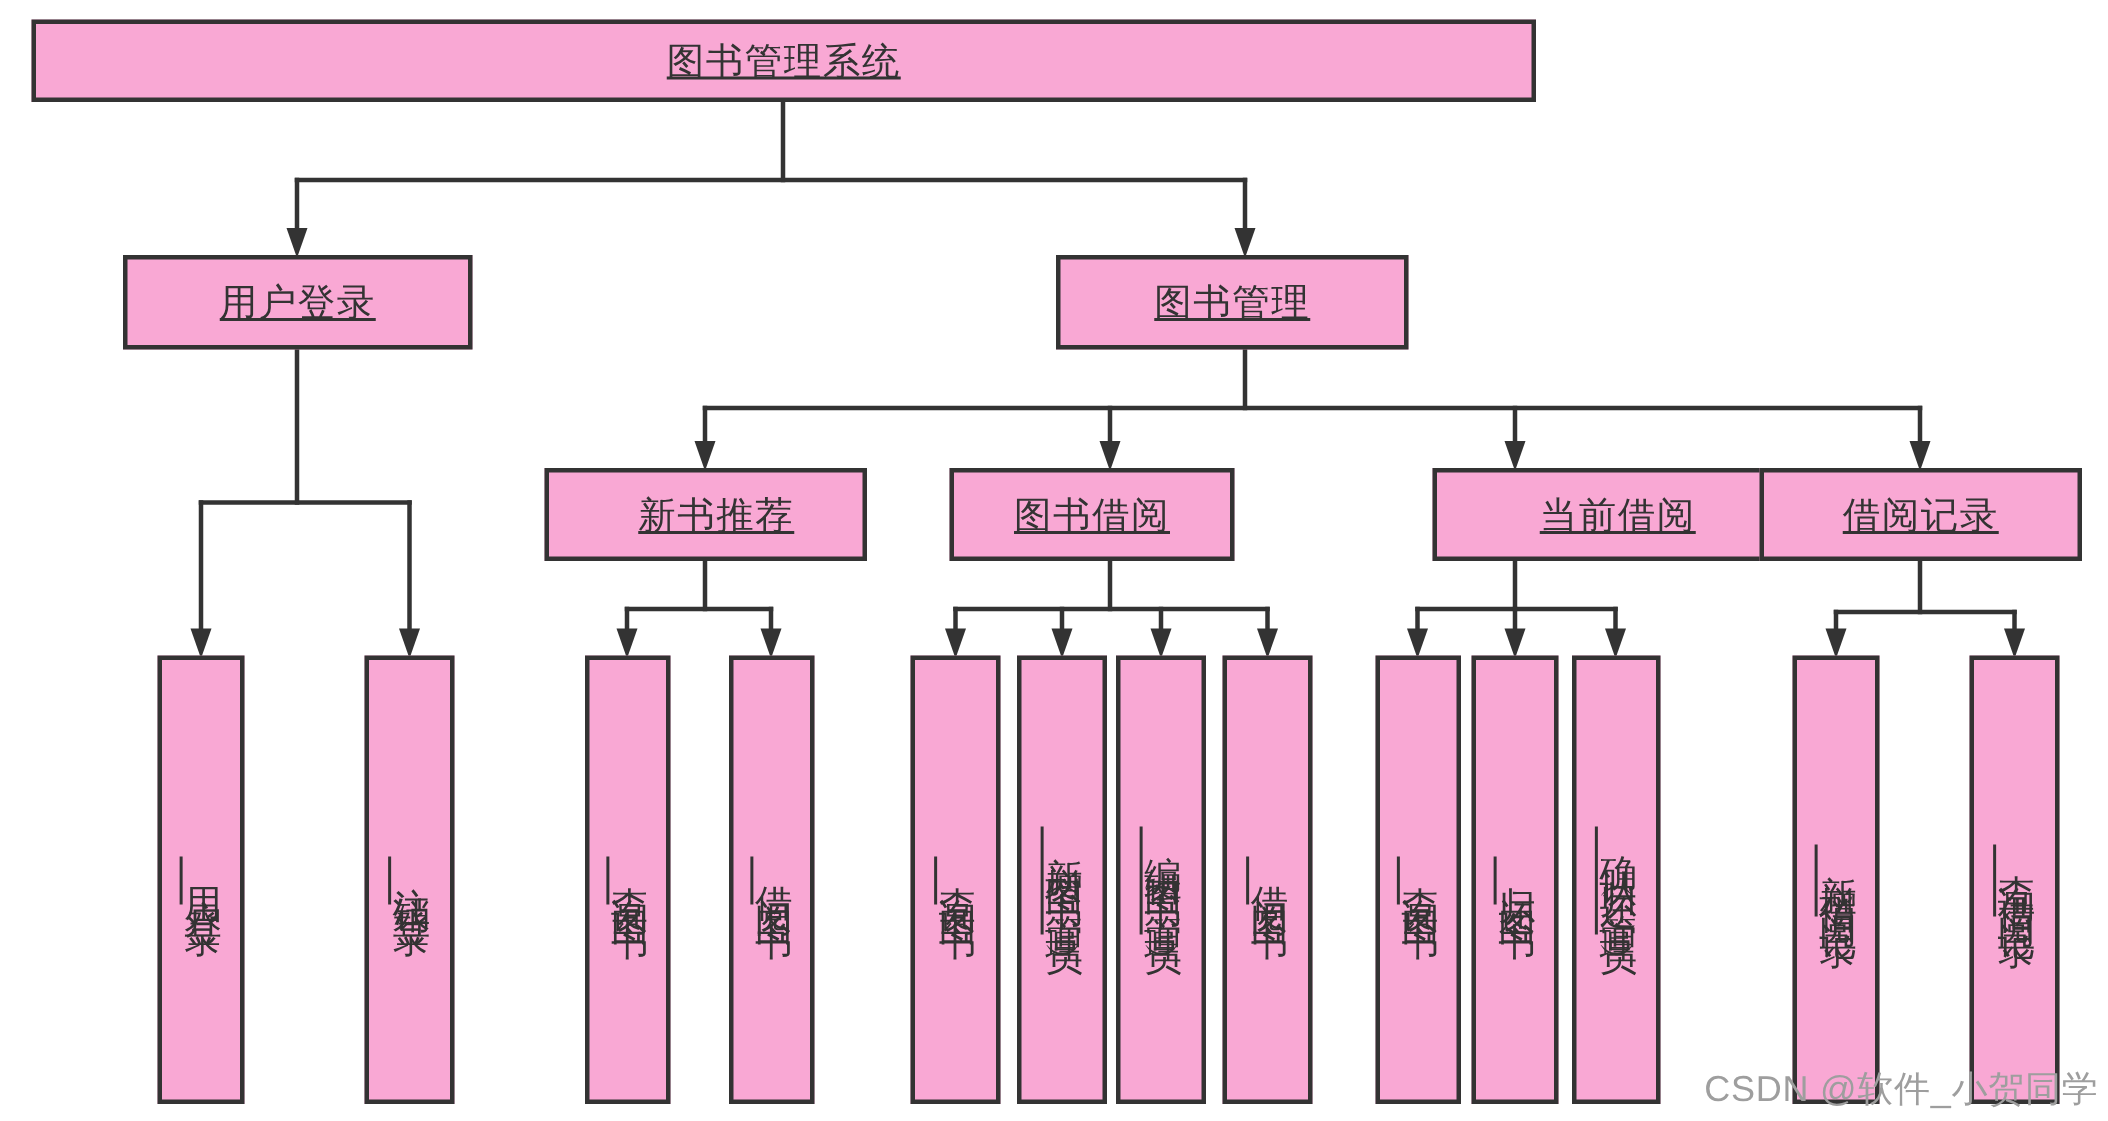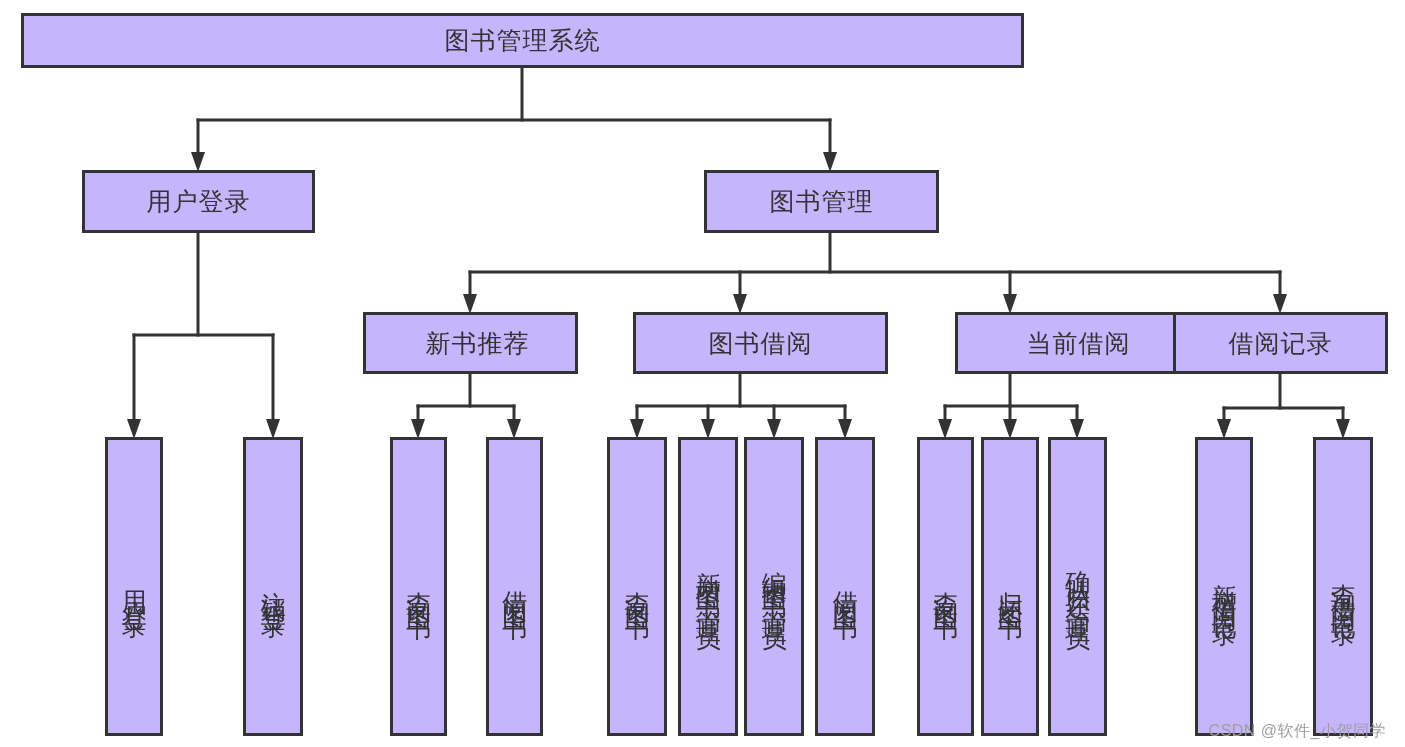--- a/index.html
+++ b/index.html
@@ -12,43 +12,44 @@
     overflow:hidden;
   }
   #edges {
     position:absolute;
     left:0; top:0;
   }
   .node {
     position:absolute;
     box-sizing:border-box;
     border:3px solid #333333;
-    background:#c4b5fd;
+    background:#f9a8d4;
     display:flex;
     align-items:center;
     justify-content:center;
     color:#333333;
+    text-decoration:underline;
   }
   .node.h span {
     font-size:25px;
     letter-spacing:1px;
     white-space:nowrap;
   }
   .node.v span {
     writing-mode:vertical-rl;
     text-orientation:mixed;
     font-size:25px;
     letter-spacing:8px;
     line-height:1.1;
   }
   #watermark {
     position:absolute;
-    right:19px;
+    right:6px;
     bottom:5px;
-    font-size:16px;
+    font-size:24px;
     letter-spacing:0.5px;
     white-space:nowrap;
     z-index:5;
   }
 </style>
 </head>
 <body>
 
 <div id="canvas">
   <svg id="edges" width="1405" height="747" viewBox="0 0 1405 747">
@@ -111,21 +112,21 @@
       </div>
       <div class="node h" style="left: 82px; top: 170px; width: 233px; height: 63px;">
         <span>用户登录</span>
       </div>
       <div class="node h" style="left: 704px; top: 170px; width: 235px; height: 63px;">
         <span>图书管理</span>
       </div>
       <div class="node h" style="left: 363px; top: 312px; width: 215px; height: 62px; padding-left: 14px;">
         <span>新书推荐</span>
       </div>
-      <div class="node h" style="left: 633px; top: 312px; width: 255px; height: 62px;">
+      <div class="node h" style="left: 633px; top: 312px; width: 190px; height: 62px;">
         <span>图书借阅</span>
       </div>
       <div class="node h" style="left: 955px; top: 312px; width: 247px; height: 62px;">
         <span>当前借阅</span>
       </div>
       <div class="node h" style="left: 1173px; top: 312px; width: 215px; height: 62px;">
         <span>借阅记录</span>
       </div>
       <div class="node v" style="left: 105px; top: 437px; width: 58px; height: 299px;">
         <span>用户登录</span>

